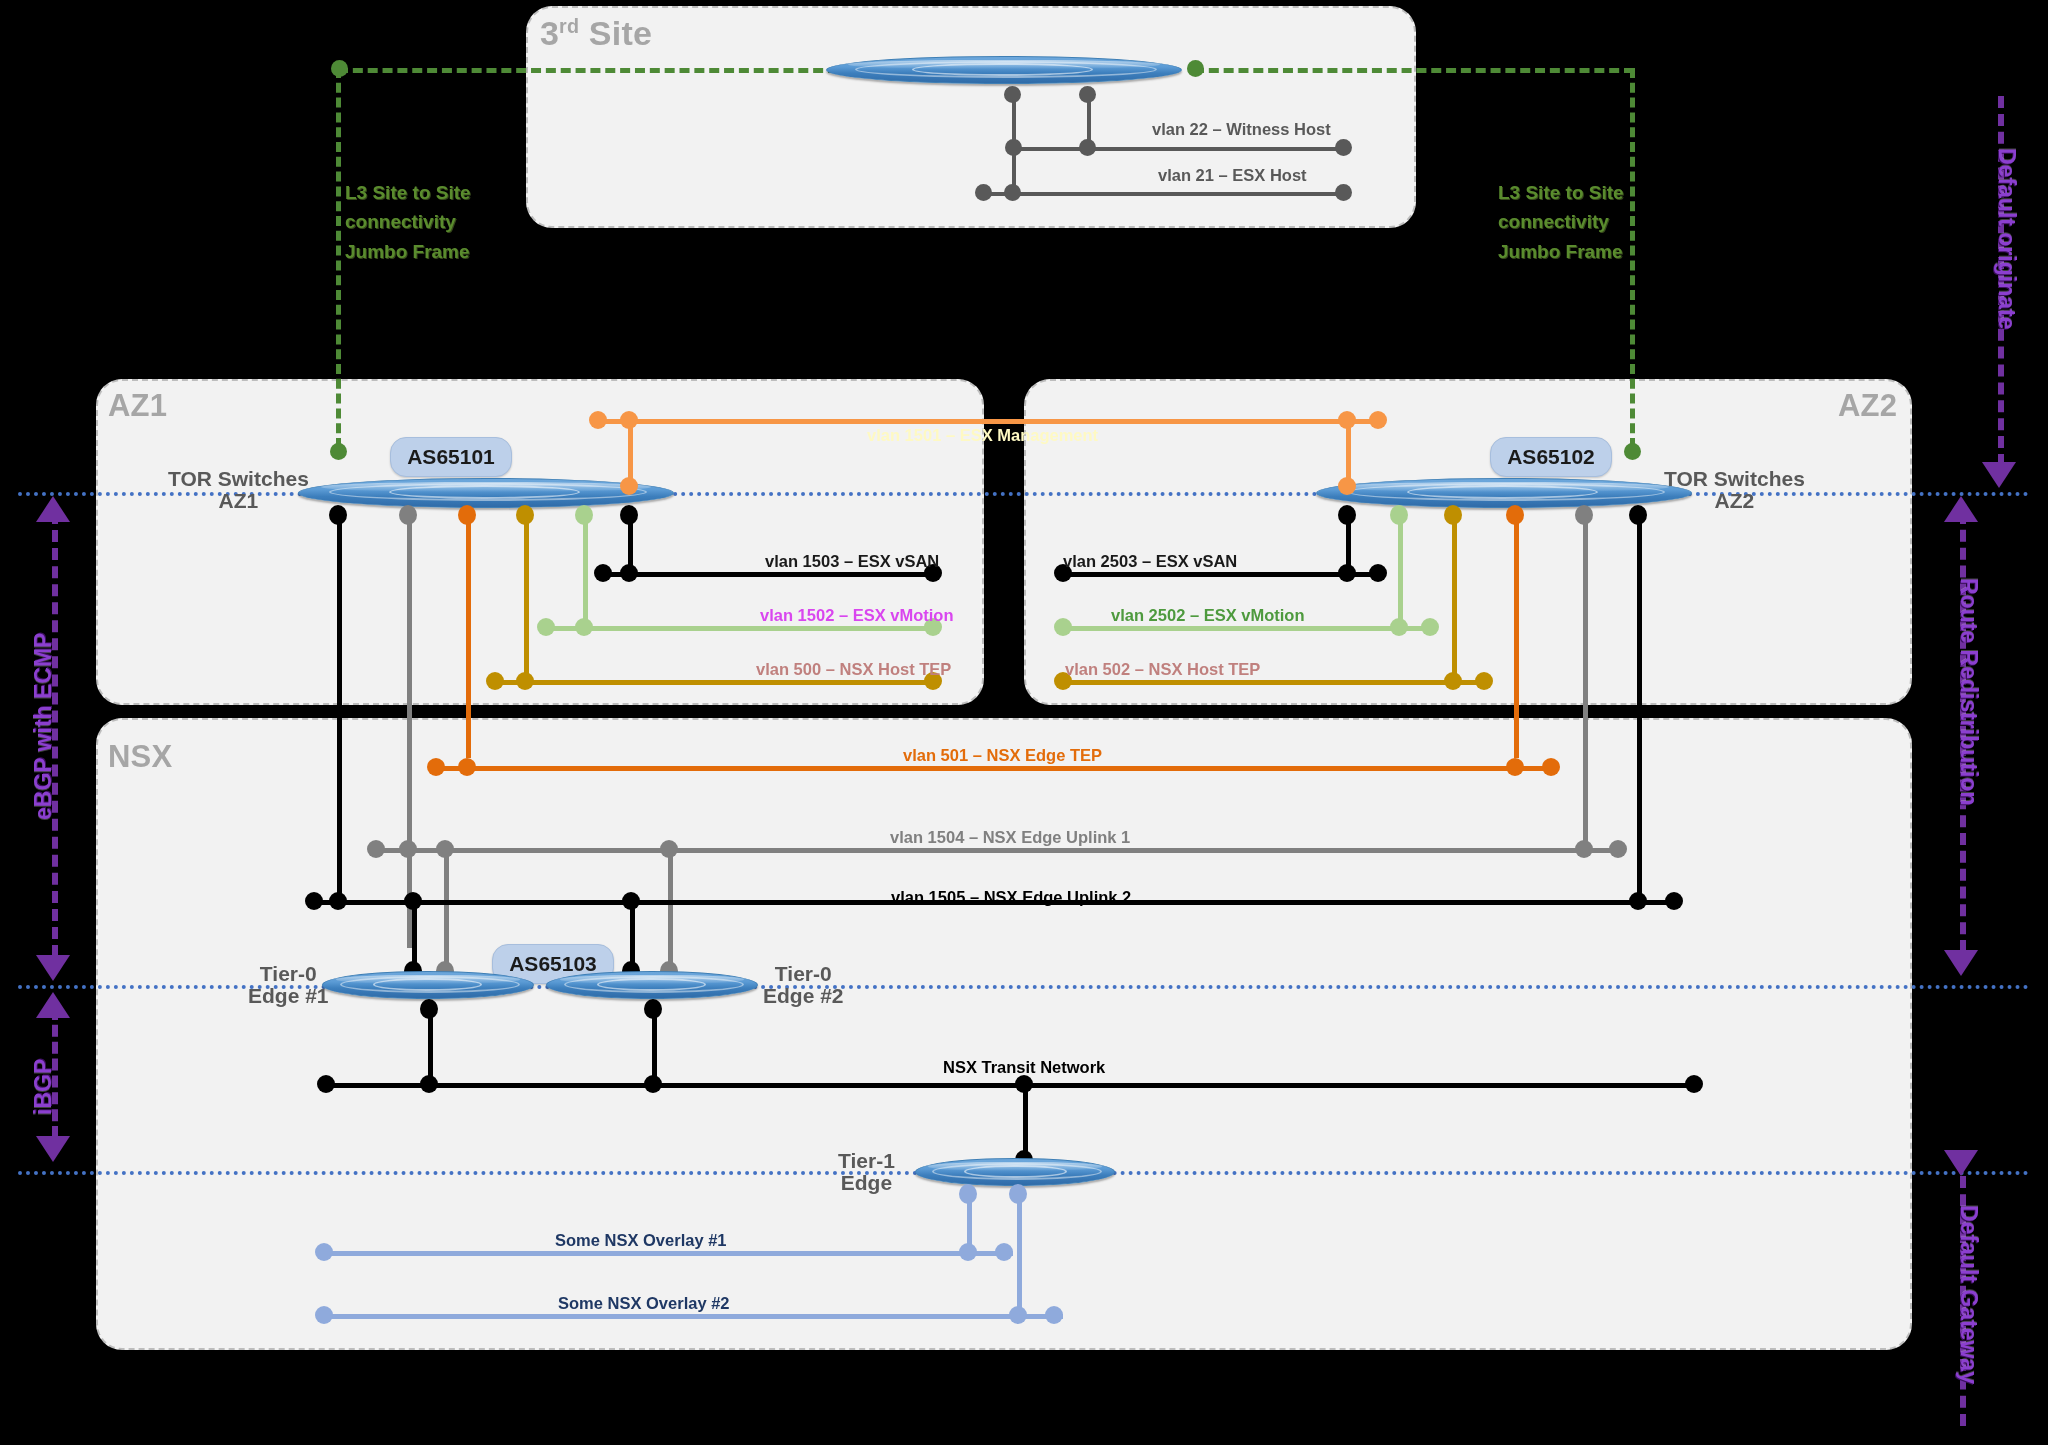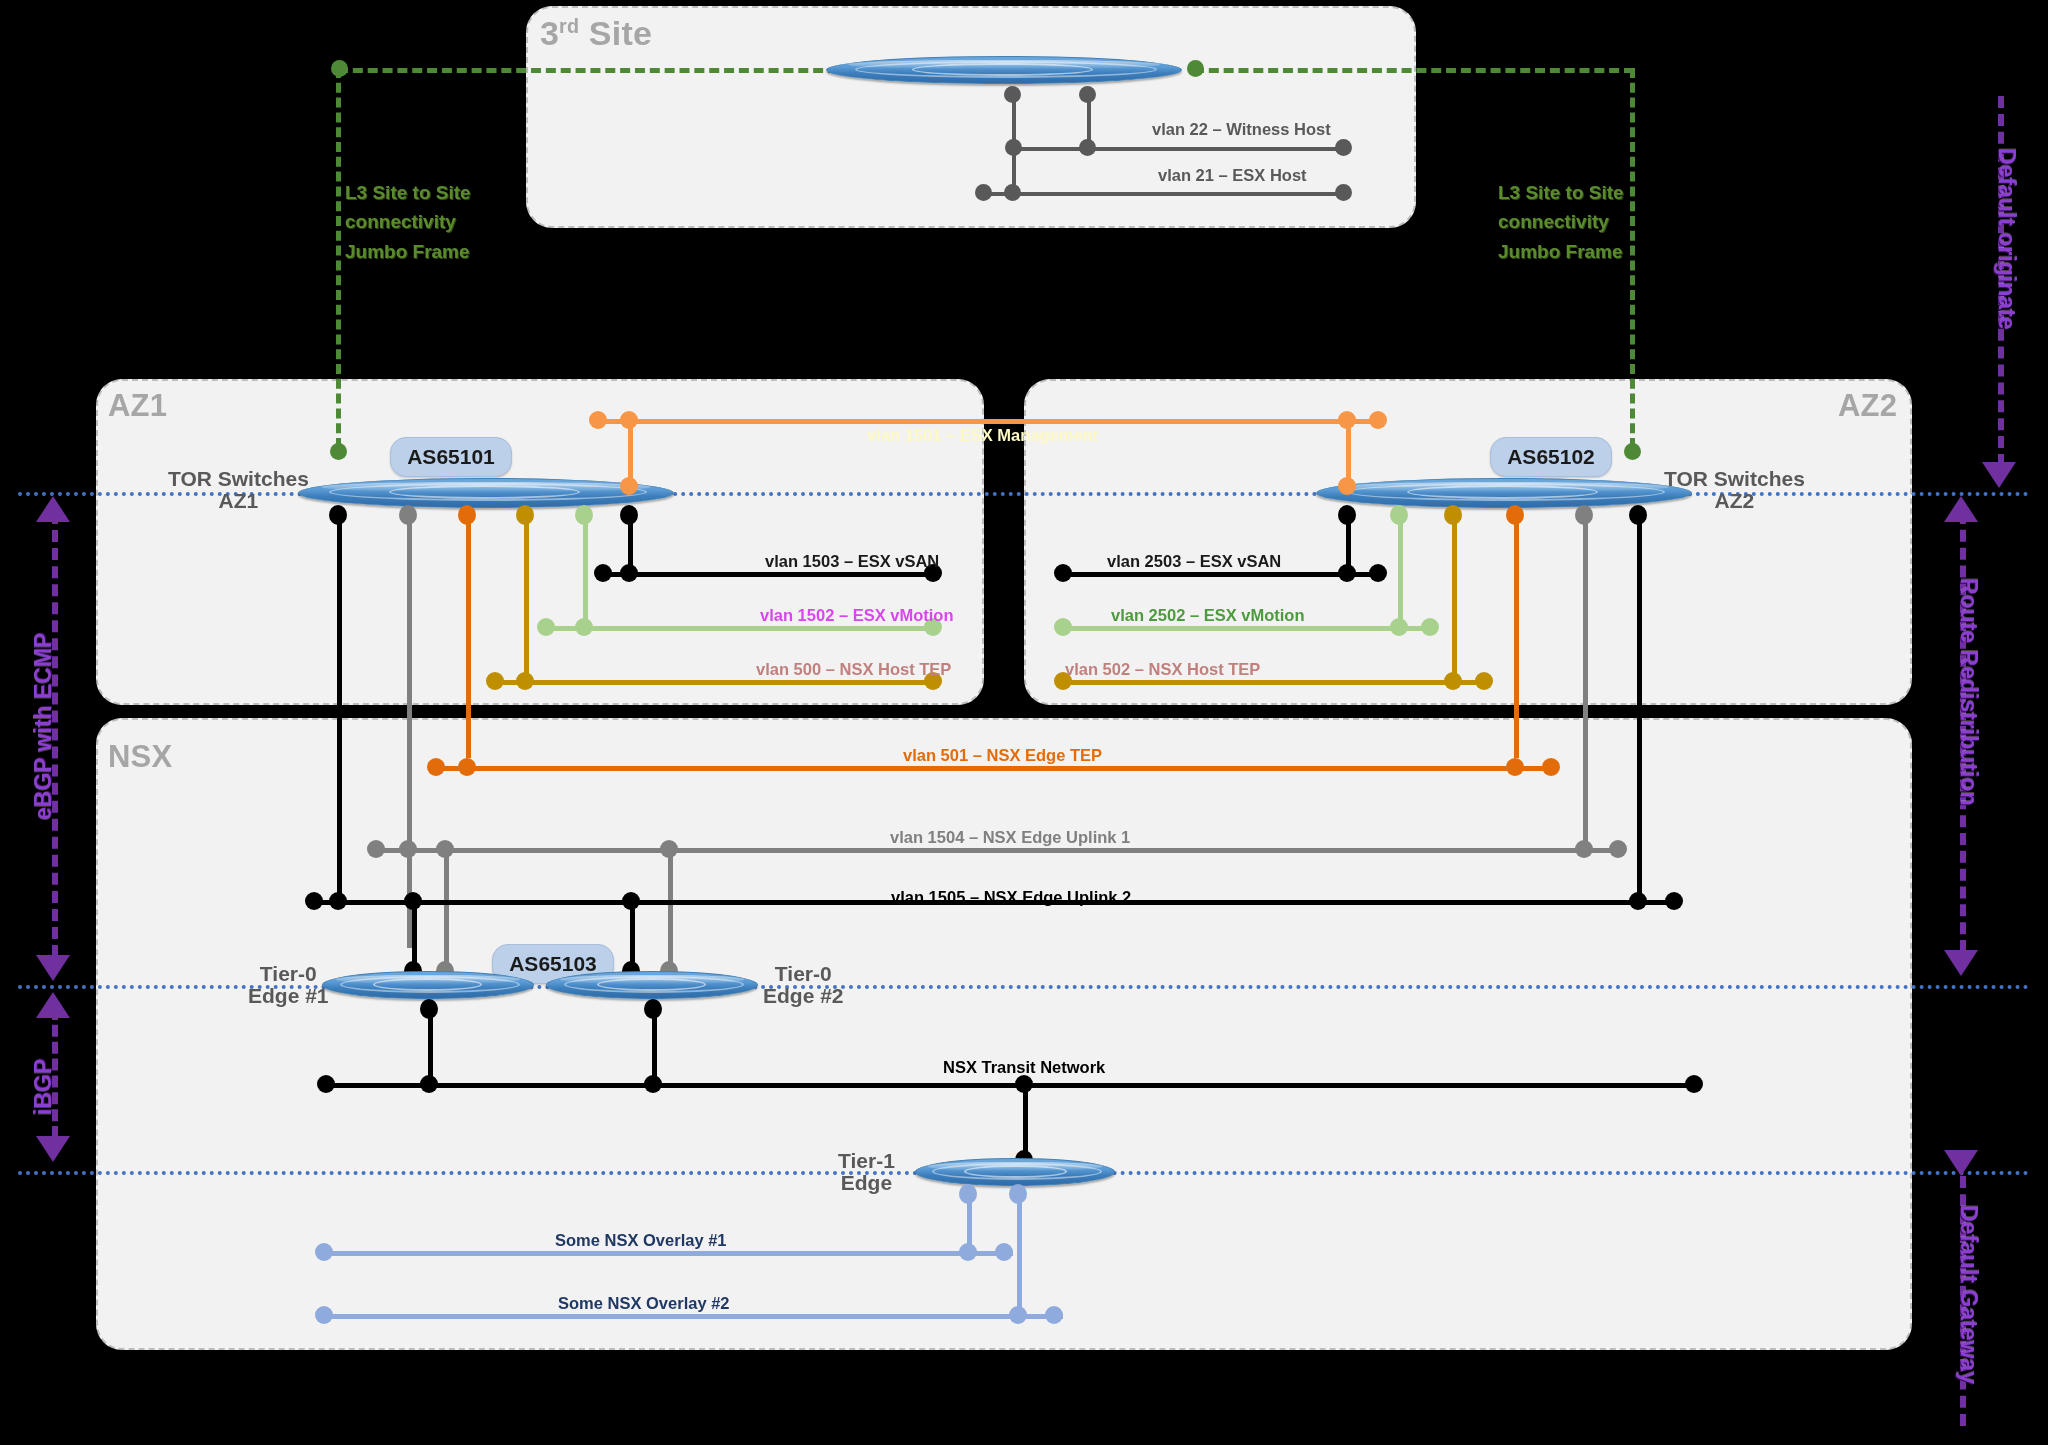--- a/index.html
+++ b/index.html
@@ -200,21 +200,21 @@
   <div class="vline" style="left:1583px;top:508px;height:340px;border-left-width:5px;border-left-color:#808080;"></div>
   <div class="dot" style="left:1575px;top:505px;width:18px;height:20px;background:#808080;"></div>
 
   <div class="vline" style="left:1637px;top:508px;height:390px;border-left-width:5px;border-left-color:#000;"></div>
   <div class="dot" style="left:1629px;top:505px;width:18px;height:20px;background:#000;"></div>
 
   <div class="hline" style="left:1062px;top:572px;width:315px;border-top-width:5px;border-top-color:#000;"></div>
   <div class="dot" style="left:1054px;top:564px;width:18px;height:18px;background:#000;"></div>
   <div class="dot" style="left:1338px;top:564px;width:18px;height:18px;background:#000;"></div>
   <div class="dot" style="left:1369px;top:564px;width:18px;height:18px;background:#000;"></div>
-  <div class="lbl" style="left:1063px;top:552px;color:#1a1a1a;margin-left:44px;">vlan  2503 – ESX vSAN</div>
+  <div class="lbl" style="left:1063px;top:552px;color:#1a1a1a;">vlan  2503 – ESX vSAN</div>
 
   <div class="hline" style="left:1062px;top:626px;width:368px;border-top-width:5px;border-top-color:#A9D18E;"></div>
   <div class="dot" style="left:1054px;top:618px;width:18px;height:18px;background:#A9D18E;"></div>
   <div class="dot" style="left:1390px;top:618px;width:18px;height:18px;background:#A9D18E;"></div>
   <div class="dot" style="left:1421px;top:618px;width:18px;height:18px;background:#A9D18E;"></div>
   <div class="lbl" style="left:1063px;top:606px;color:#4E9A3E;margin-left:48px;">vlan  2502 – ESX vMotion</div>
 
   <div class="hline" style="left:1062px;top:680px;width:422px;border-top-width:5px;border-top-color:#BF8F00;"></div>
   <div class="dot" style="left:1054px;top:672px;width:18px;height:18px;background:#BF8F00;"></div>
   <div class="dot" style="left:1444px;top:672px;width:18px;height:18px;background:#BF8F00;"></div>

